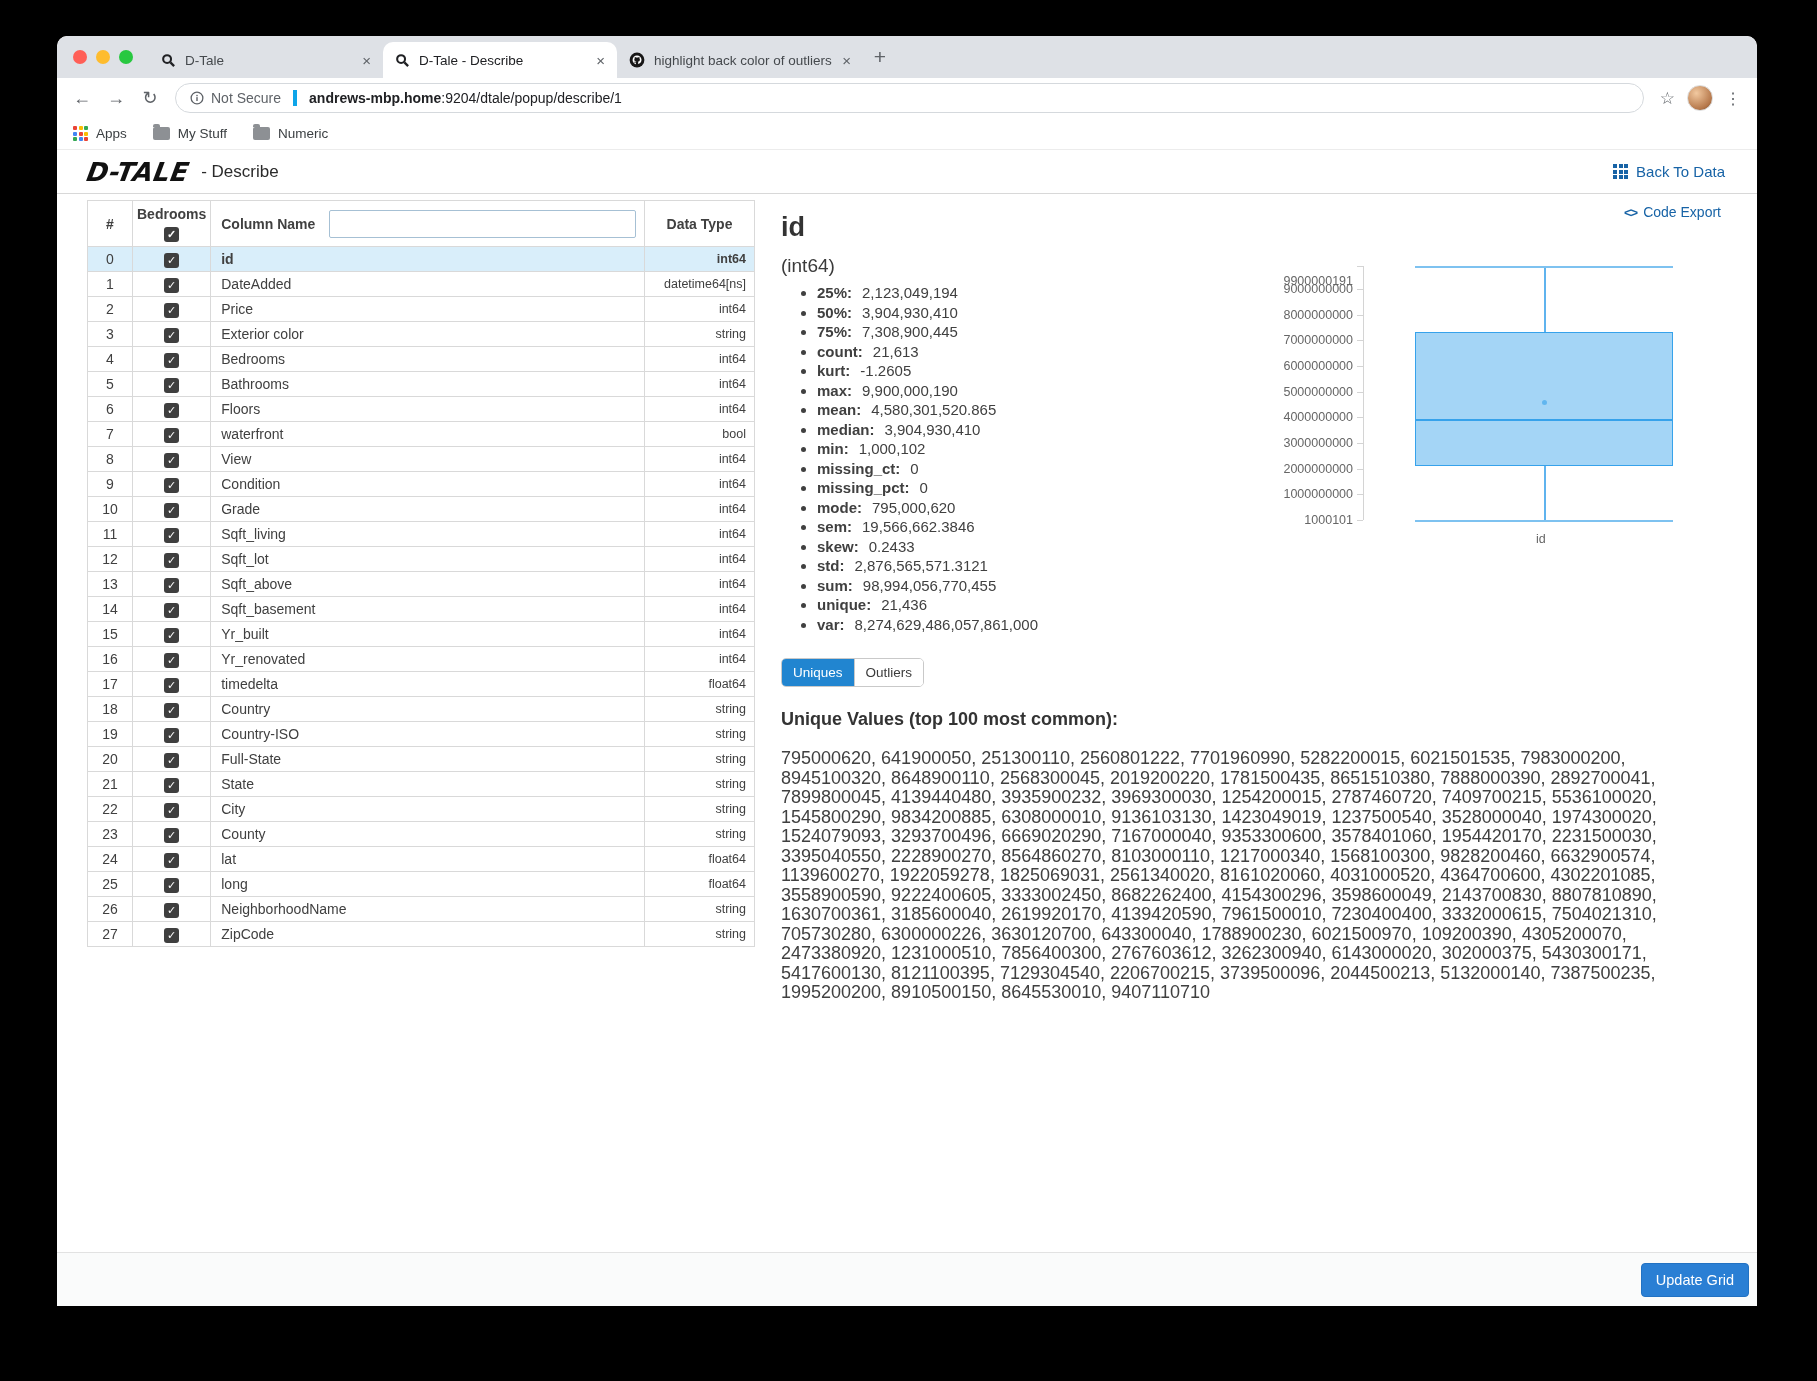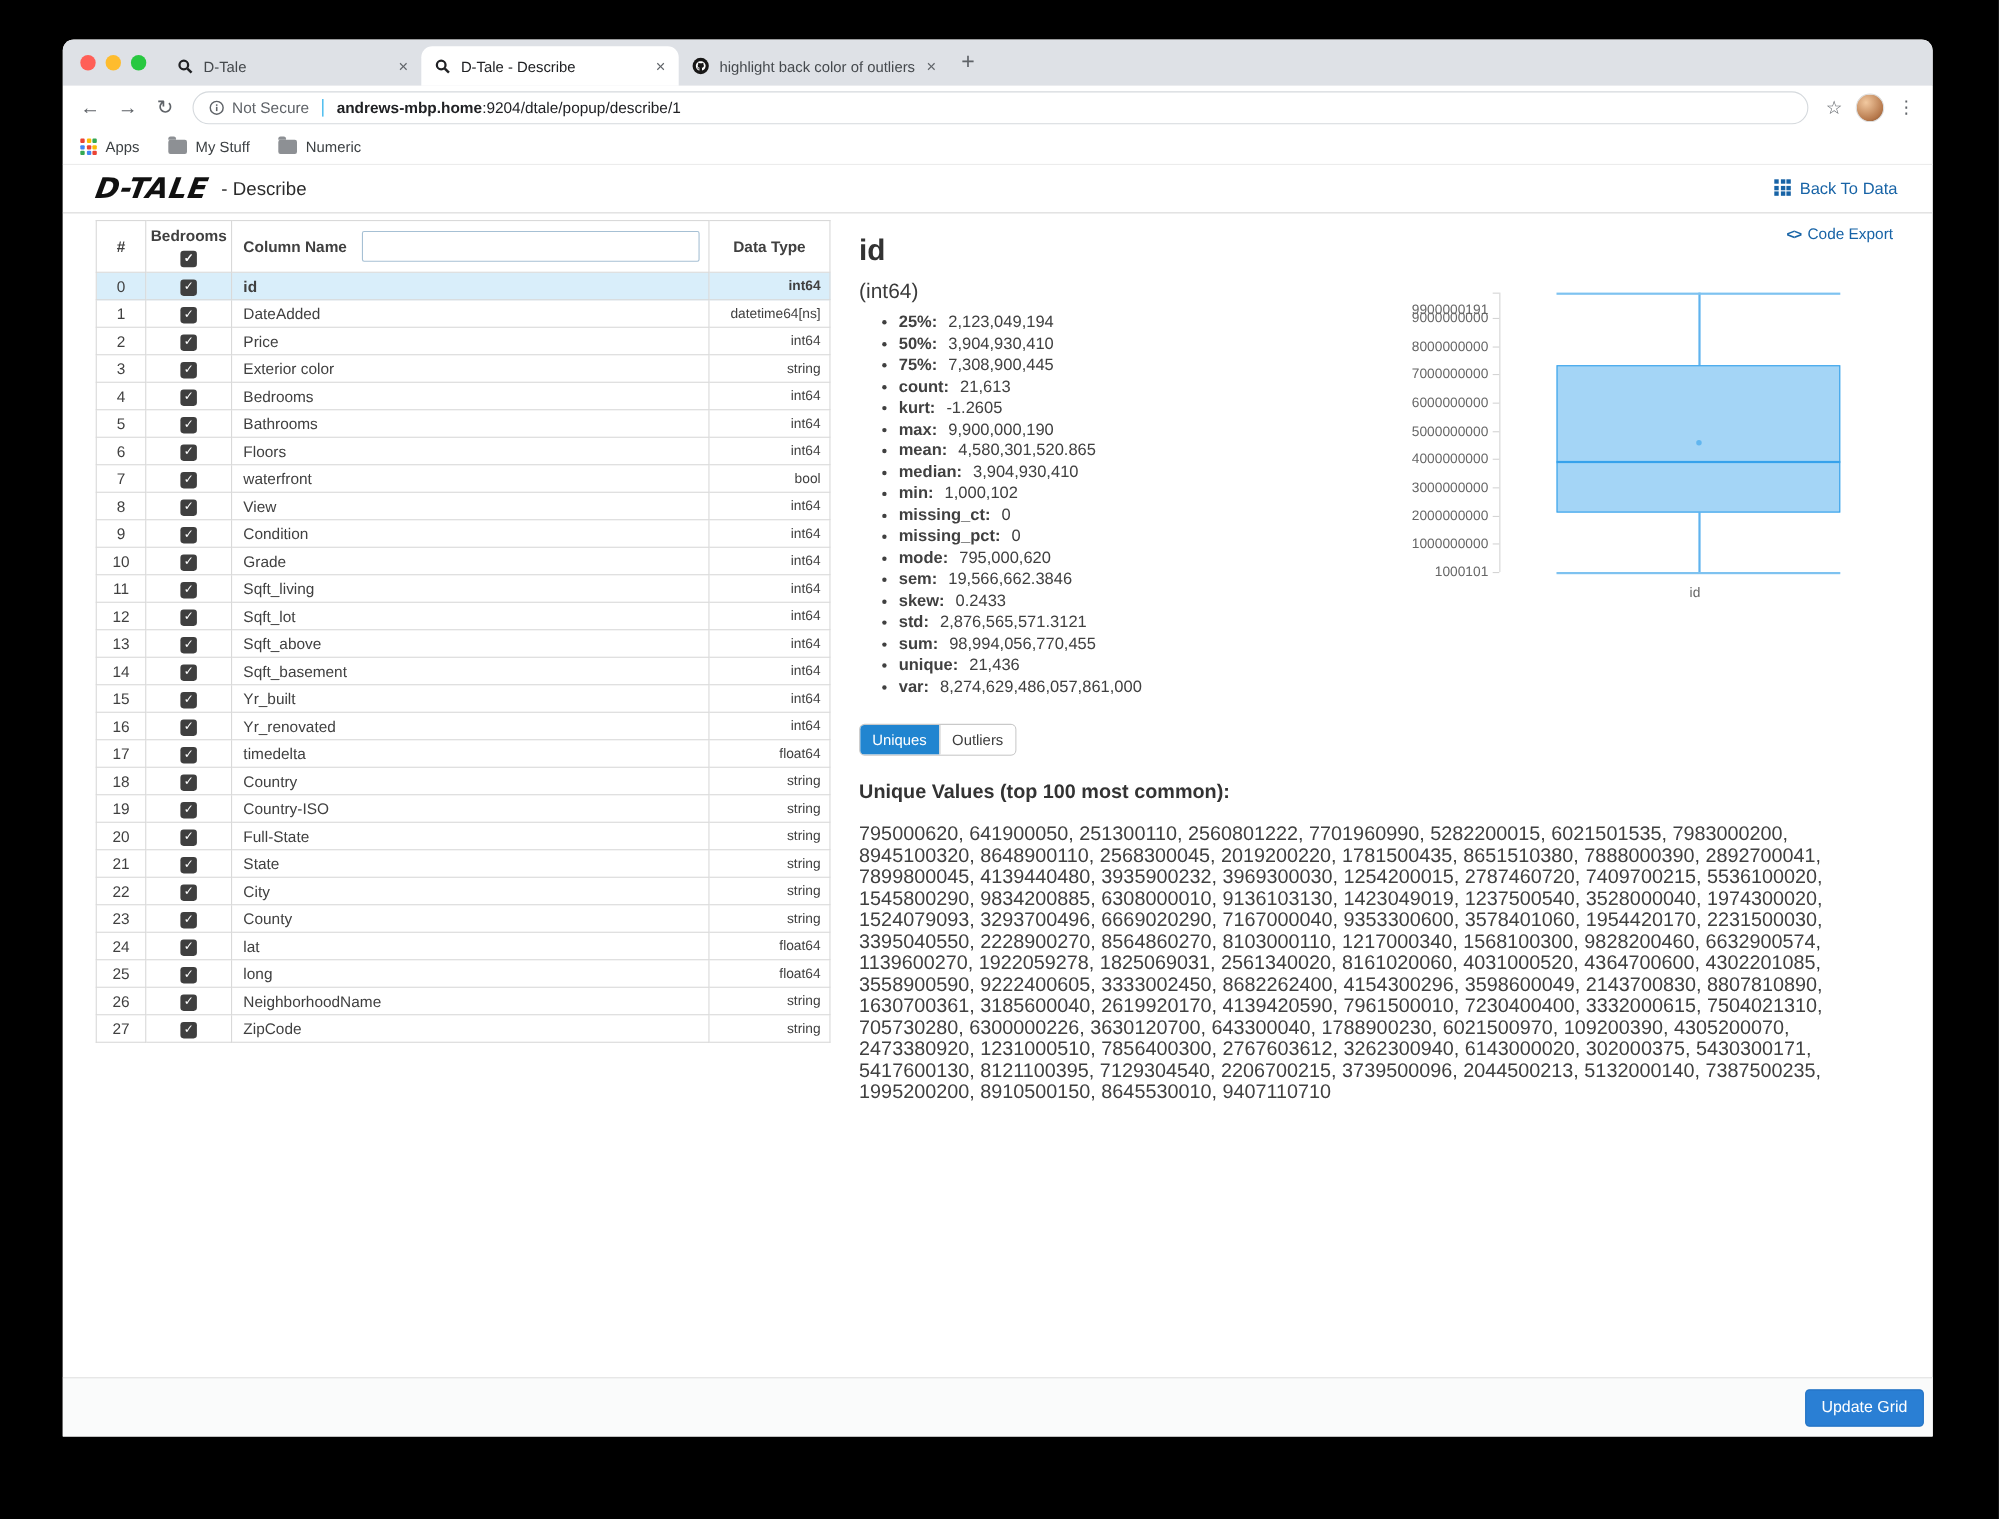--- a/index.html
+++ b/index.html
@@ -13,40 +13,40 @@
   .light.red{ background:#ff5f57; } .light.yellow{ background:#febc2e; } .light.green{ background:#28c840; }
   .tab { height:36px; display:flex; align-items:center; width:234px; padding:0 12px; font-size:13.5px; color:#45494d; cursor:default; }
   .tab.active { background:#fff; border-radius:10px 10px 0 0; color:#202124; }
   .tab .favicon { margin-right:9px; flex:none; display:flex; }
   .tab .tab-title { flex:1; white-space:nowrap; overflow:hidden; text-overflow:ellipsis; }
   .tab .close { margin-left:8px; color:#5f6368; font-size:15px; flex:none; }
   .newtab { width:34px; text-align:center; font-size:21px; color:#5f6368; align-self:center; }
   .toolbar { height:40px; display:flex; align-items:center; padding:0 10px; gap:4px; background:#fff; flex:none; }
   .navicon { font-size:18px; color:#5f6368; width:30px; text-align:center; }
   .addressbar { flex:1; height:30px; border:1px solid #d5d9dd; border-radius:15px; display:flex; align-items:center; padding:0 14px; margin:0 6px; font-size:14px; background:#fff; }
-  .secure { color:#5f6368; display:flex; gap:7px; align-items:center; padding-right:12px; border-right:1px solid #0ea5e9; white-space:nowrap; }
+  .secure { color:#5f6368; display:flex; gap:7px; align-items:center; padding-right:12px; border-right:4px solid #0ea5e9; white-space:nowrap; }
   .url { margin-left:12px; color:#202124; white-space:nowrap; }
   .url b { font-weight:700; }
   .tool-right { display:flex; align-items:center; gap:12px; padding:0 6px; }
   .star { color:#5f6368; font-size:17px; }
   .avatar { width:26px; height:26px; border-radius:50%; background:radial-gradient(circle at 35% 30%, #f2c9a0, #b5774a 70%, #6e4427); border:1px solid #ddd; }
   .dots { color:#5f6368; font-size:16px; letter-spacing:0; }
   .bookmarks { height:32px; display:flex; align-items:center; gap:26px; padding:0 16px; font-size:13.5px; color:#3c4043; background:#fff; border-bottom:1px solid #ececec; flex:none; }
   .bm { display:flex; align-items:center; gap:8px; }
   .apps-grid { display:grid; grid-template-columns:repeat(3,4px); grid-template-rows:repeat(3,4px); gap:1.5px; }
   .apps-grid span { width:4px; height:4px; border-radius:1px; }
   .folder-icon { width:17px; height:13px; background:#8d9094; border-radius:2px; position:relative; }
   .folder-icon:before { content:""; position:absolute; top:-3px; left:0; width:7px; height:3px; background:#8d9094; border-radius:2px 2px 0 0; }
 
   
   .page { flex:1; display:flex; flex-direction:column; background:#fff; min-height:0; }
   .page-header { height:44px; display:flex; align-items:center; padding:0 32px 0 30px; border-bottom:1px solid #d8d8d8; flex:none; }
   .logo { font-family:"DejaVu Sans", sans-serif; font-size:26px; font-weight:900; font-style:italic; letter-spacing:0.5px; transform:skewX(-10deg); color:#111; }
   .subtitle { margin-left:12px; font-size:17px; color:#2b2b2b; }
-  .backtodata { margin-left:auto; color:#1763a6; font-size:15px; font-weight:500; display:flex; align-items:flex-start; gap:8px; cursor:pointer; }
+  .backtodata { margin-left:auto; color:#1763a6; font-size:15px; font-weight:500; display:flex; align-items:center; gap:8px; cursor:pointer; }
   .grid-icon { display:grid; grid-template-columns:repeat(3,4px); grid-template-rows:repeat(3,4px); gap:1.5px; }
   .grid-icon span { background:#1763a6; width:4px; height:4px; }
 
   .main { flex:1; display:flex; padding-top:6px; min-height:0; }
   
   .left-table { width:668px; margin-left:30px; flex:none; }
   table.cols { border-collapse:collapse; width:100%; font-size:14px; color:#404040; }
   table.cols th, table.cols td { border:1px solid #d9d9d9; }
   th.h-num { width:45px; text-align:center; font-size:14px; }
   th.h-vis { width:53px; text-align:center; padding:5px 4px 4px; }

